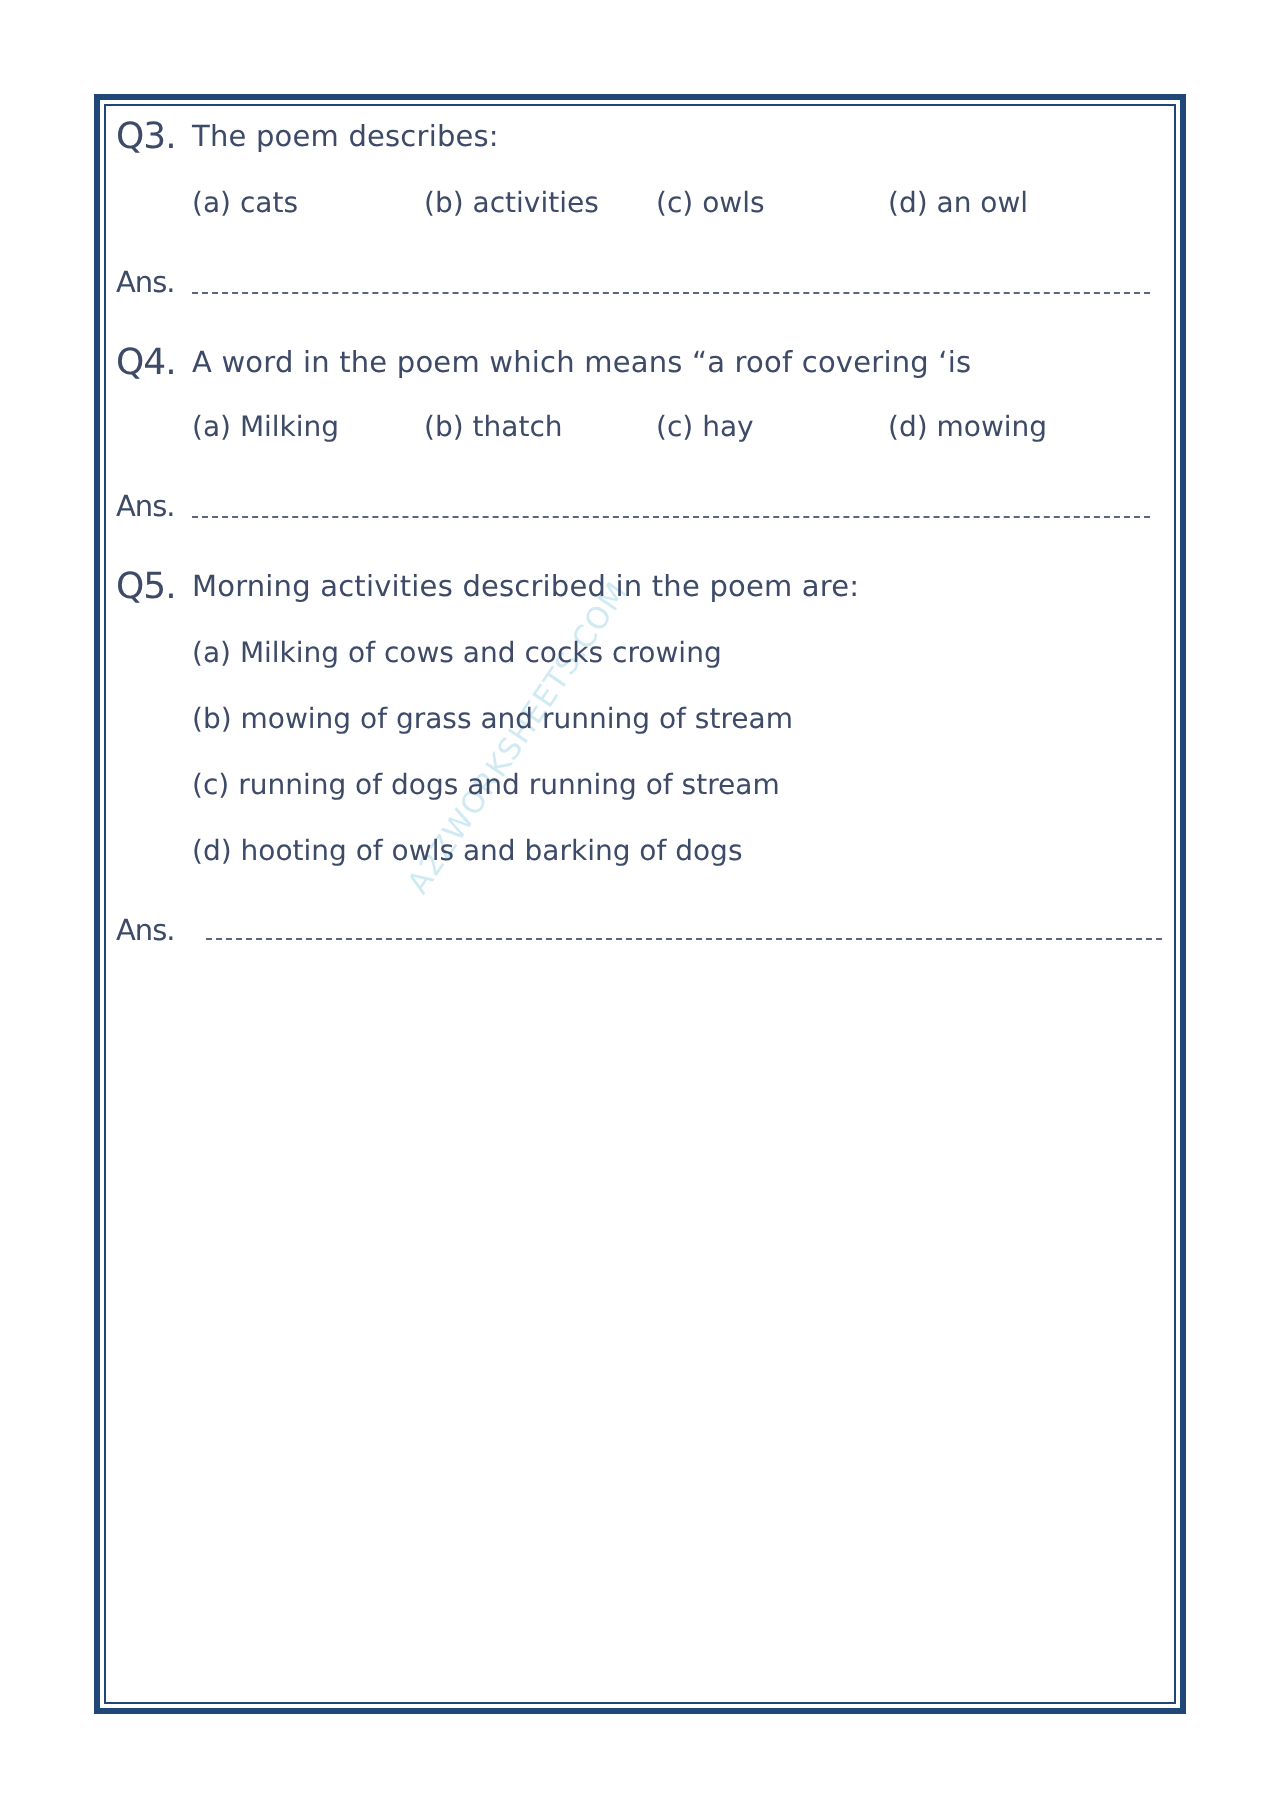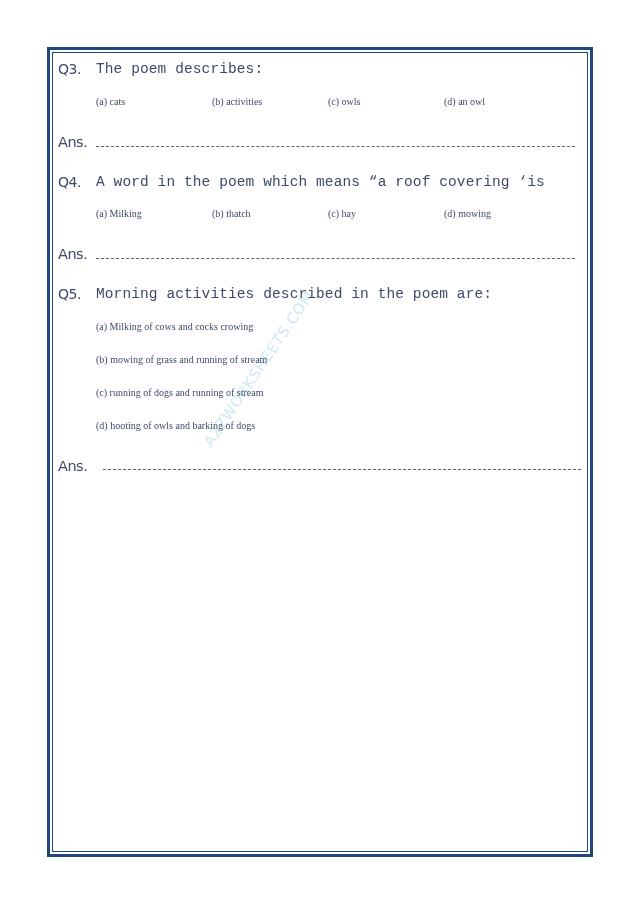--- a/index.html
+++ b/index.html
@@ -2,23 +2,23 @@
 <html><head>
   <meta charset="utf-8">
   <style>
     html, body { margin: 0; padding: 0; background: #ffffff; }
     body { width: 640px; height: 905px; position: relative; overflow: hidden;
            font-family: "DejaVu Sans", sans-serif; color: #3d4a68; }
     .frame-outer { position: absolute; left: 47px; top: 47px; width: 540px; height: 804px;
                    border: 3px solid #1f4877; }
     .frame-inner { position: absolute; left: 52px; top: 52px; width: 534px; height: 798px;
                    border: 1px solid #1f4877; }
-    .row { position: absolute; font-size: 14.5px; line-height: 18px; white-space: nowrap; letter-spacing: 0.1px; font-family: Liberation Mono, monospace; }
-    .qnum { position: absolute; left: 58px; font-size: 14px; line-height: 18px; letter-spacing: -0.5px; }
-    .opt { position: absolute; font-size: 10px; line-height: 18px; white-space: nowrap; font-family: Liberation Serif, serif; }
+    .row { position: absolute; font-size: 14.5px; line-height: 18px; white-space: nowrap; letter-spacing: 0.1px; }
+    .qnum { position: absolute; left: 58px; font-size: 18px; line-height: 18px; letter-spacing: -0.5px; }
+    .opt { position: absolute; font-size: 14px; line-height: 18px; white-space: nowrap; }
     .ans-label { position: absolute; left: 58px; font-size: 14.5px; line-height: 18px; letter-spacing: -0.5px; }
     .ans-line { position: absolute; height: 0; border-top: 1px dashed #5a6582; }
     .watermark { position: absolute; left: 200px; top: 440px; font-size: 15px; color: #bfe3ee;
                  transform: rotate(-56deg); transform-origin: left top; letter-spacing: 0.5px;
                  opacity: 0.75; white-space: nowrap; }
   </style>
 </head>
 <body>
 
 <div class="frame-outer"></div>

